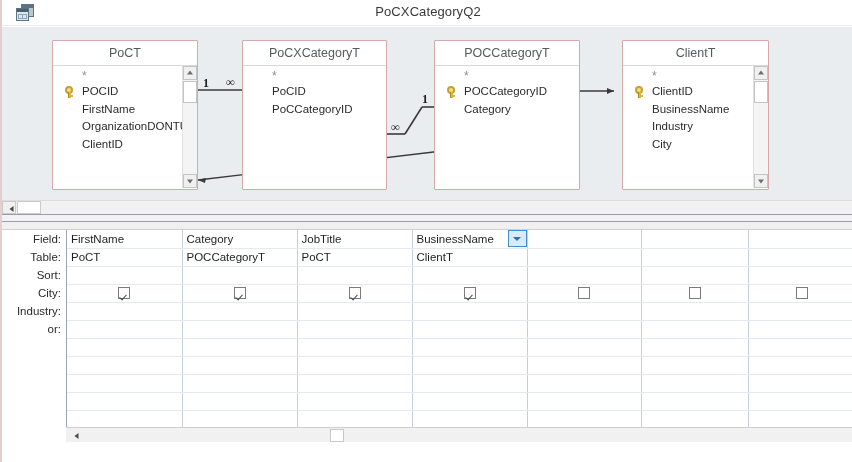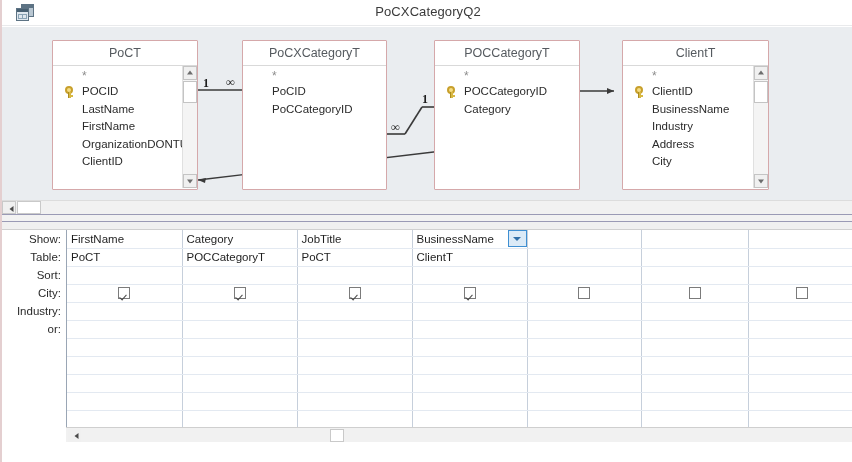--- a/index.html
+++ b/index.html
@@ -404,21 +404,20 @@
         <div class="field-list">
           <div class="fld star">*</div>
           <div class="fld">
             <span class="key-icon">
                 <span class="ring"></span>
                 <span class="stem"></span>
                 <span class="tooth"></span>
               </span>
             <span>POCID</span>
           </div>
-          <div class="fld"><span>LastName</span></div>
           <div class="fld"><span>FirstName</span></div>
           <div class="fld"><span>OrganizationDONTU</span></div>
           <div class="fld"><span>ClientID</span></div>
         </div>
         <div class="tbl-scroll">
           <div class="sb-btn sb-up">
               <span class="arr arr-up"></span>
             </div>
           <div class="sb-thumb"></div>
           <div class="sb-btn sb-down">
@@ -465,21 +464,20 @@
           <div class="fld">
             <span class="key-icon">
                 <span class="ring"></span>
                 <span class="stem"></span>
                 <span class="tooth"></span>
               </span>
             <span>ClientID</span>
           </div>
           <div class="fld"><span>BusinessName</span></div>
           <div class="fld"><span>Industry</span></div>
-          <div class="fld"><span>Address</span></div>
           <div class="fld"><span>City</span></div>
         </div>
         <div class="tbl-scroll">
           <div class="sb-btn sb-up">
               <span class="arr arr-up"></span>
             </div>
           <div class="sb-thumb"></div>
           <div class="sb-btn sb-down">
               <span class="arr arr-dn"></span>
             </div>
@@ -494,21 +492,21 @@
       </div>
     <div class="hs-thumb"></div>
   </div>
 
   <div id="splitter"></div>
 
   <div id="grid-pane">
     <div class="grid-top-strip"></div>
 
     <div id="row-labels">
-      <div class="rlbl">Show:</div>
+      <div class="rlbl">Field:</div>
       <div class="rlbl">Table:</div>
       <div class="rlbl">Sort:</div>
       <div class="rlbl">City:</div>
       <div class="rlbl">Industry:</div>
       <div class="rlbl">or:</div>
     </div>
 
     <div id="qgrid">
       <table>
         <colgroup>

